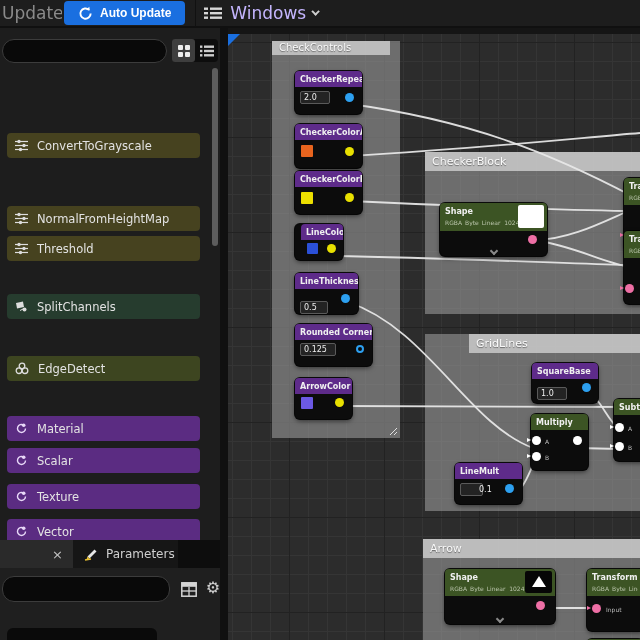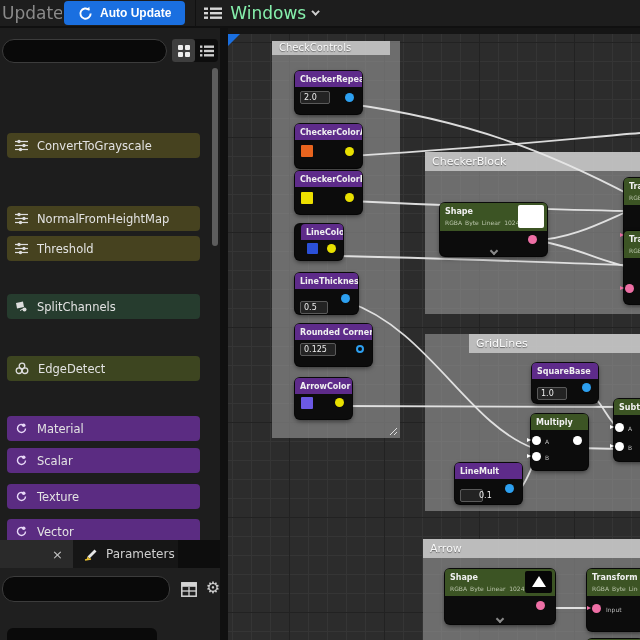--- a/index.html
+++ b/index.html
@@ -9,21 +9,21 @@
 
   
   .toolbar { position:absolute; left:0; top:0; width:640px; height:28px;
     background:#1d1d1d; border-bottom:2px solid #101010; display:flex; align-items:center; }
   .tb-item { display:flex; align-items:center; gap:6px; color:#8a8a8a; font-size:17px; height:28px; }
   .tb-update { padding-left:2px; width:62px; overflow:hidden; }
   .tb-btn { display:flex; align-items:center; gap:7px; background:var(--accent-blue);
     color:#fff; font-size:12px; font-weight:bold; border:none; border-radius:4px;
     height:24px; padding:0 14px; margin-left:2px; }
   .tb-sep { width:1px; height:28px; background:#111; margin:0 8px 0 10px; }
-  .tb-windows { color:#86efac; gap:8px; }
+  .tb-windows { color:#c4b5fd; gap:8px; }
   .chev { width:6px; height:6px; border-left:2px solid #cfcfcf; border-bottom:2px solid #cfcfcf;
     transform:rotate(-45deg) translateY(-2px); display:inline-block; }
 
   
   .content { position:absolute; top:28px; left:0; width:640px; height:612px; display:flex; }
   .left-col { position:relative; width:220px; height:612px; background:#1d1d1d; }
   .divider { width:8px; height:612px; background:#101010; }
   .graph { position:relative; width:412px; height:612px; overflow:hidden;
     background-color:#2c2c2c;
     background-image:
@@ -449,21 +449,21 @@
           <span class="port in p-white" style="left:1px; top:8px;"></span>
           <span class="port-label" style="left:14px; top:10px;">A</span>
           <span class="port in p-white" style="left:1px; top:27px;"></span>
           <span class="port-label" style="left:14px; top:29px;">B</span>
         </div>
       </div>
 
       <div class="node" style="left:227px; top:429px; width:67px; height:41px;">
         <div class="node-hdr hdr-purple">LineMult</div>
         <div class="node-body" style="height:20px;">
-          <div class="vbox" style="width:22px; top:10px;padding-left:18px;">0.1</div>
+          <div class="vbox" style="width:22px; top:4px;padding-left:18px;">0.1</div>
           <span class="port out p-blue" style="right:8px; top:5px;"></span>
         </div>
       </div>
 
       <div class="node" style="left:217px; top:535px; width:110px; height:55px;">
         <div class="node-hdr hdr-green" style="height:27px;">
           <span>Shape</span>
           <div class="node-sub"><span>RGBA_Byte_Linear</span>&nbsp;&nbsp;<span>1024x1024</span></div>
           <div class="thumb" style="right:3px; top:2px; width:27px; height:22px; background:#060606;">
             <span class="tri-up"></span>

